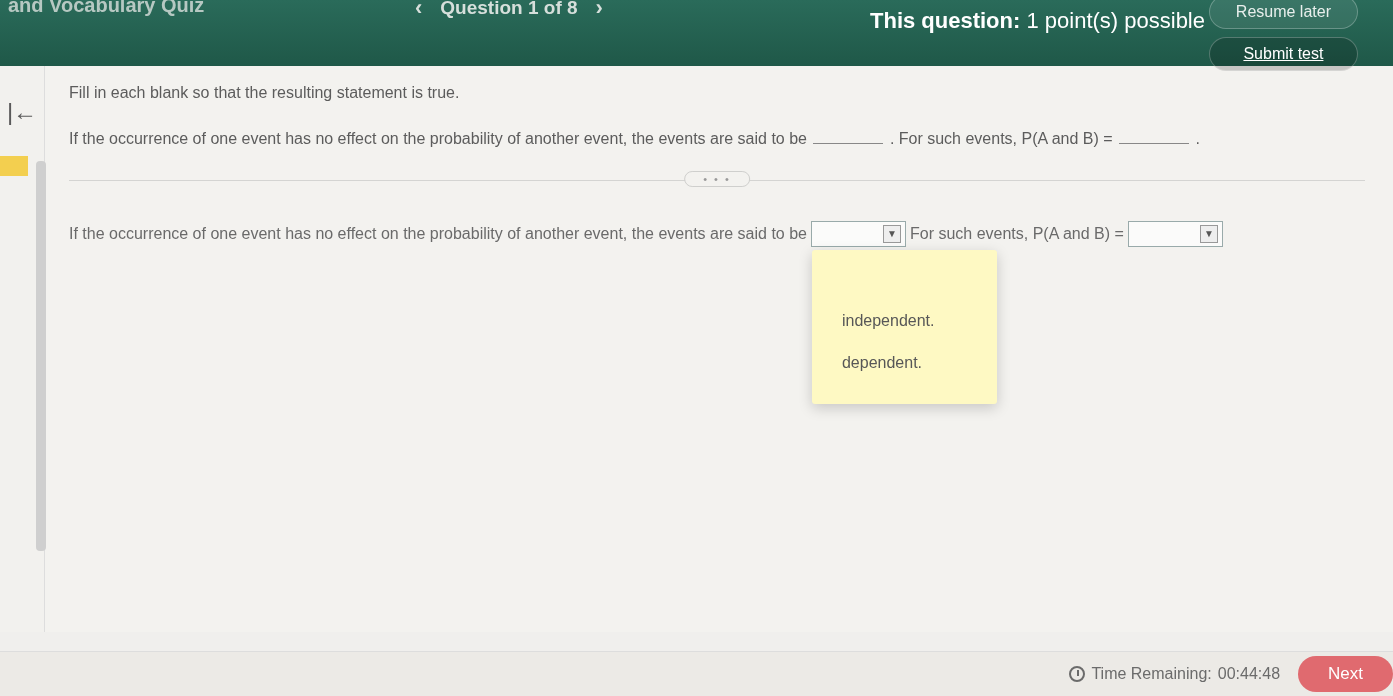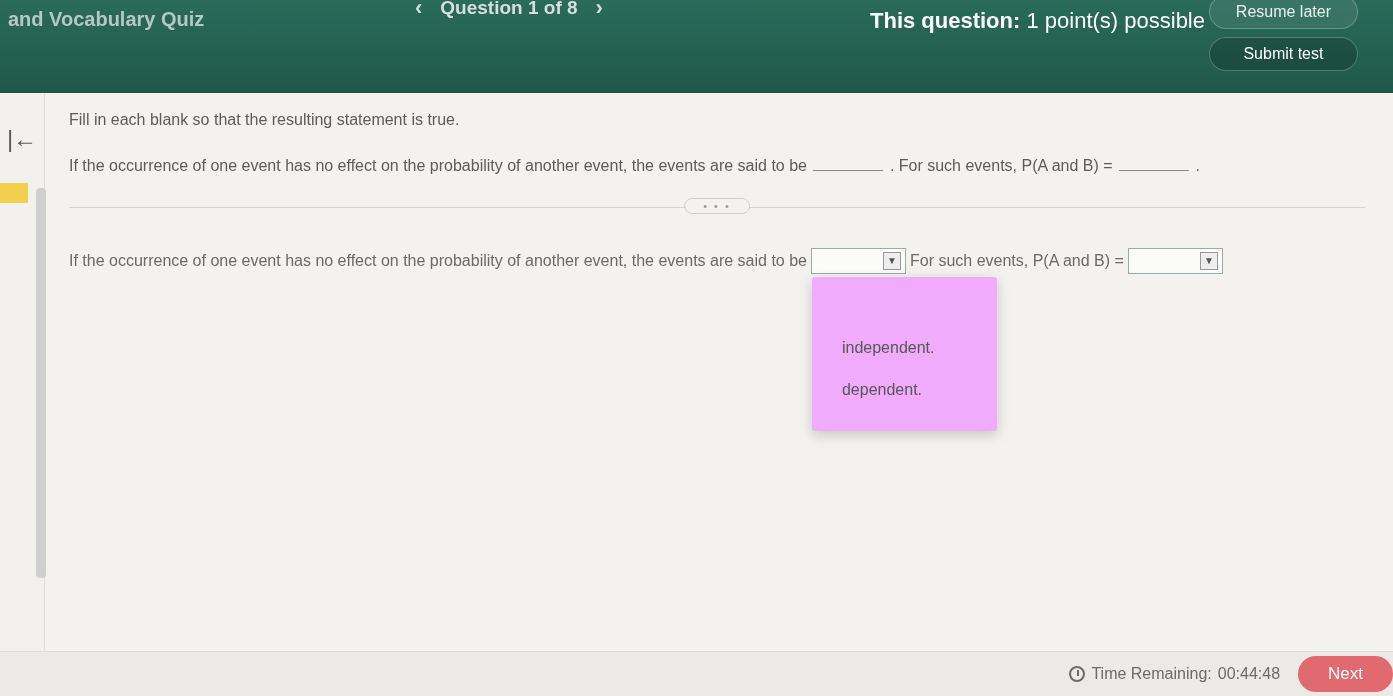--- a/index.html
+++ b/index.html
@@ -10,21 +10,21 @@
     body {
       font-family: Arial, Helvetica, sans-serif;
       width: 1393px;
       height: 696px;
       background: #f0efed;
       overflow: hidden;
       position: relative;
     }
     .top-header {
       background: linear-gradient(180deg, #2a6b5a 0%, #1f5848 100%);
-      height: 93px;
+      height: 66px;
       display: flex;
       align-items: center;
       color: #e8e8e8;
       position: relative;
       padding-left: 8px;
     }
     .quiz-title {
       font-size: 20px;
       font-weight: bold;
       color: #cfd9d5;
@@ -73,20 +73,21 @@
       border-radius: 20px;
       color: #e8efec;
       padding: 7px 26px;
       font-size: 16px;
       cursor: pointer;
       text-align: center;
     }
     .hdr-btn.submit {
       background: rgba(0,0,0,0.18);
       color: #fff;
+      text-decoration: underline;
     }
     .content-wrap {
       display: flex;
       background: #f3f2ef;
       height: calc(100% - 85px - 45px);
     }
     .collapse-rail {
       width: 45px;
       border-right: 1px solid #ddd;
       display: flex;
@@ -190,21 +191,21 @@
       justify-content: center;
       font-size: 10px;
       color: #555;
       background: #eee;
     }
     .dd-menu {
       position: absolute;
       top: 28px;
       left: 0;
       width: 185px;
-      background: #f0abfc;
+      background: #fef9c3;
       box-shadow: 0 4px 14px rgba(0,0,0,0.18);
       border-radius: 3px;
       padding: 50px 0 20px 0;
       z-index: 5;
     }
     .dd-item {
       padding: 12px 30px;
       font-size: 16px;
       color: #575757;
       cursor: pointer;

